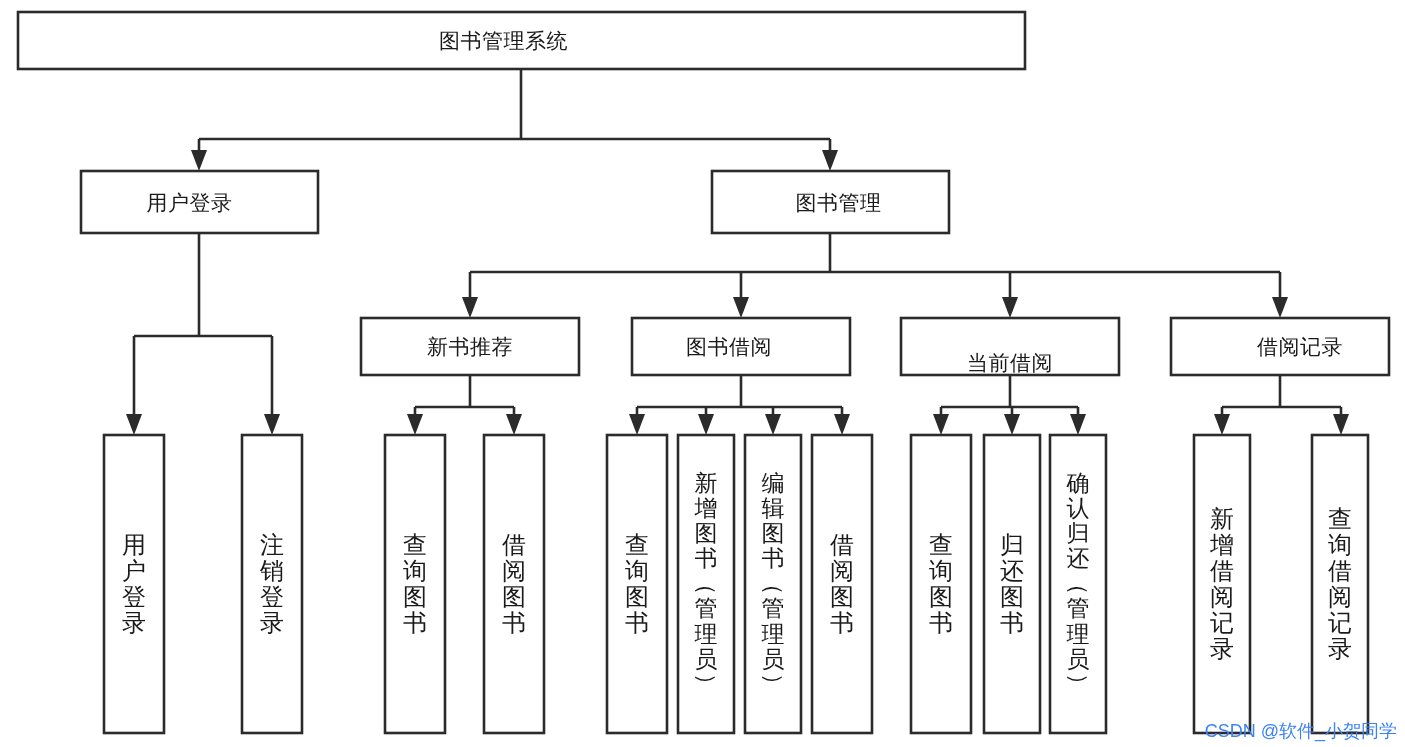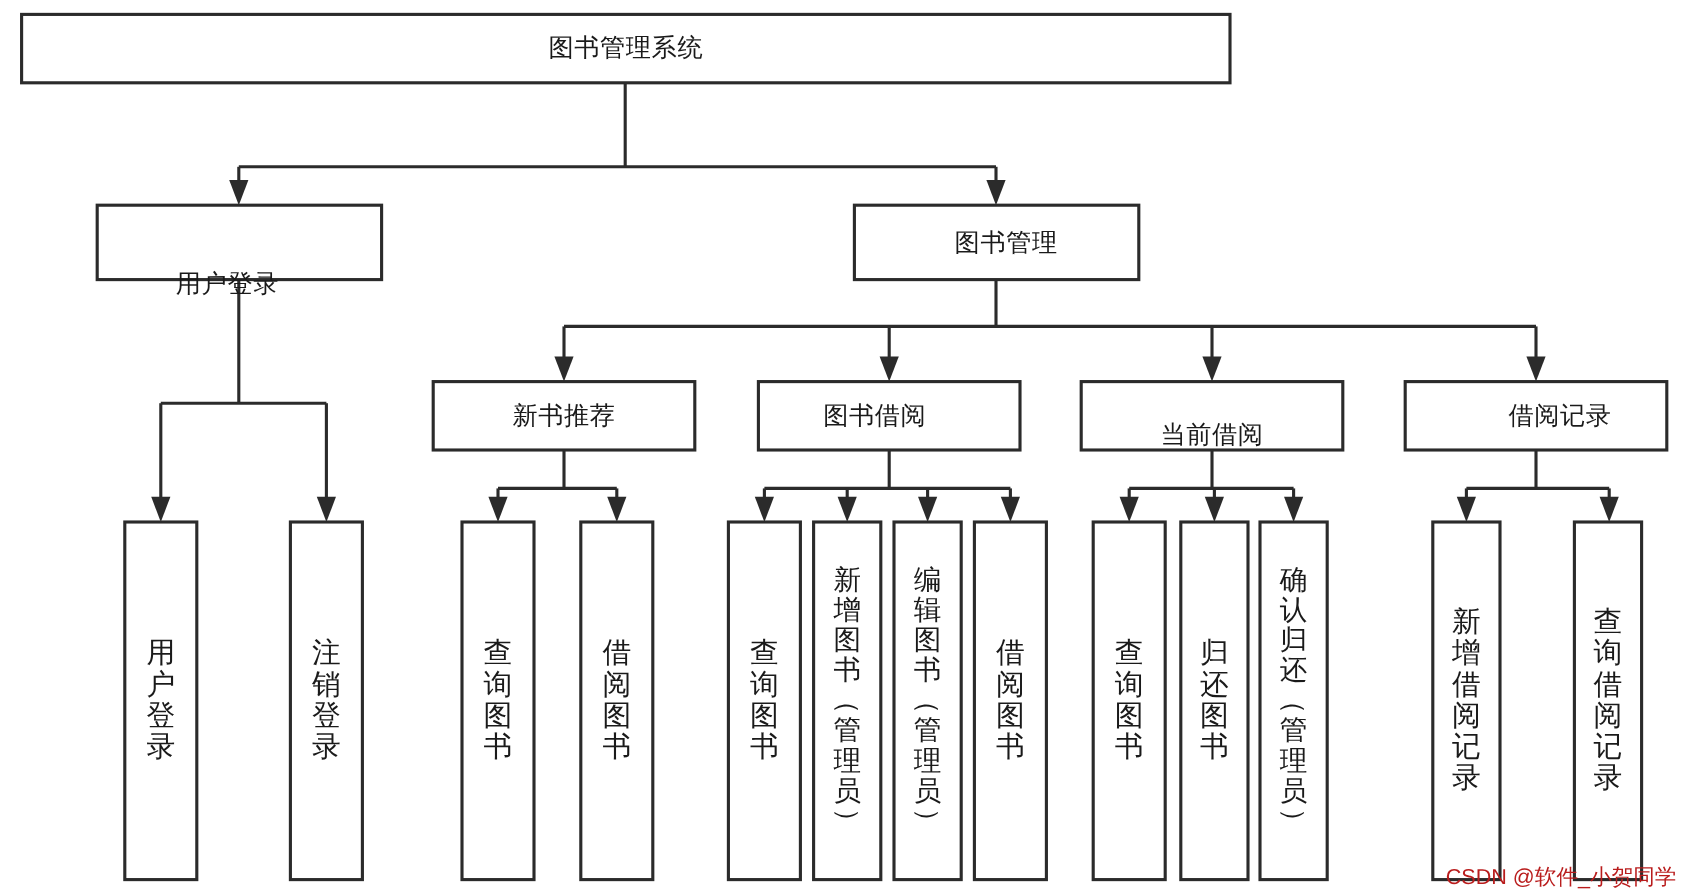--- a/index.html
+++ b/index.html
@@ -78,21 +78,21 @@
     display: block;
   }
   .vtext-rot {
     transform: rotate(90deg);
     display: inline-block;
   }
   #watermark {
     position: absolute;
     right: 8px;
     bottom: 4px;
-    color: #b91c1c;
+    color: #3b82f6;
     font-size: 18px;
     font-family: "Liberation Sans", "DejaVu Sans", sans-serif;
     white-space: nowrap;
     pointer-events: none;
   }
 </style>
 </head>
 <body>
 
 <div id="diagram-root">
@@ -170,22 +170,22 @@
         <rect x="812" y="435" width="60" height="298" class="leaf-rect"></rect>
         <rect x="911" y="435" width="60" height="298" class="leaf-rect"></rect>
         <rect x="984" y="435" width="56" height="298" class="leaf-rect"></rect>
         <rect x="1050" y="435" width="56" height="298" class="leaf-rect"></rect>
         <rect x="1194" y="435" width="56" height="298" class="leaf-rect"></rect>
         <rect x="1312" y="435" width="56" height="298" class="leaf-rect"></rect>
       </g>
   </svg>
 
   <div id="labels-layer">
-      <div class="node-label" style="left: 18px; top: 12px; width: 1007px; height: 57px;">图书管理系统</div>
-      <div class="node-label" style="left: 81px; top: 171px; width: 217px; height: 62px; margin-top: 34px;">用户登录</div>
+      <div class="node-label" style="left: 0; top: 12px; width: 1007px; height: 57px;">图书管理系统</div>
+      <div class="node-label" style="left: 81px; top: 171px; width: 217px; height: 62px;">用户登录</div>
       <div class="node-label" style="left: 720px; top: 171px; width: 237px; height: 62px;">图书管理</div>
       <div class="node-label" style="left: 361px; top: 318px; width: 218px; height: 57px;">新书推荐</div>
       <div class="node-label" style="left: 632px; top: 318px; width: 194px; height: 57px;">图书借阅</div>
       <div class="node-label" style="left: 901px; top: 318px; width: 218px; height: 57px; margin-top: 16px;">当前借阅</div>
       <div class="node-label" style="left: 1171px; top: 318px; width: 218px; height: 57px; padding-left: 20px;">借阅记录</div>
       <div class="leaf-label" title="用户登录" style="left: 104px; width: 60px; top: 531.68px; font-size: 24px; line-height: 26.16px;">
         <span>用</span>
         <span>户</span>
         <span>登</span>
         <span>录</span>

